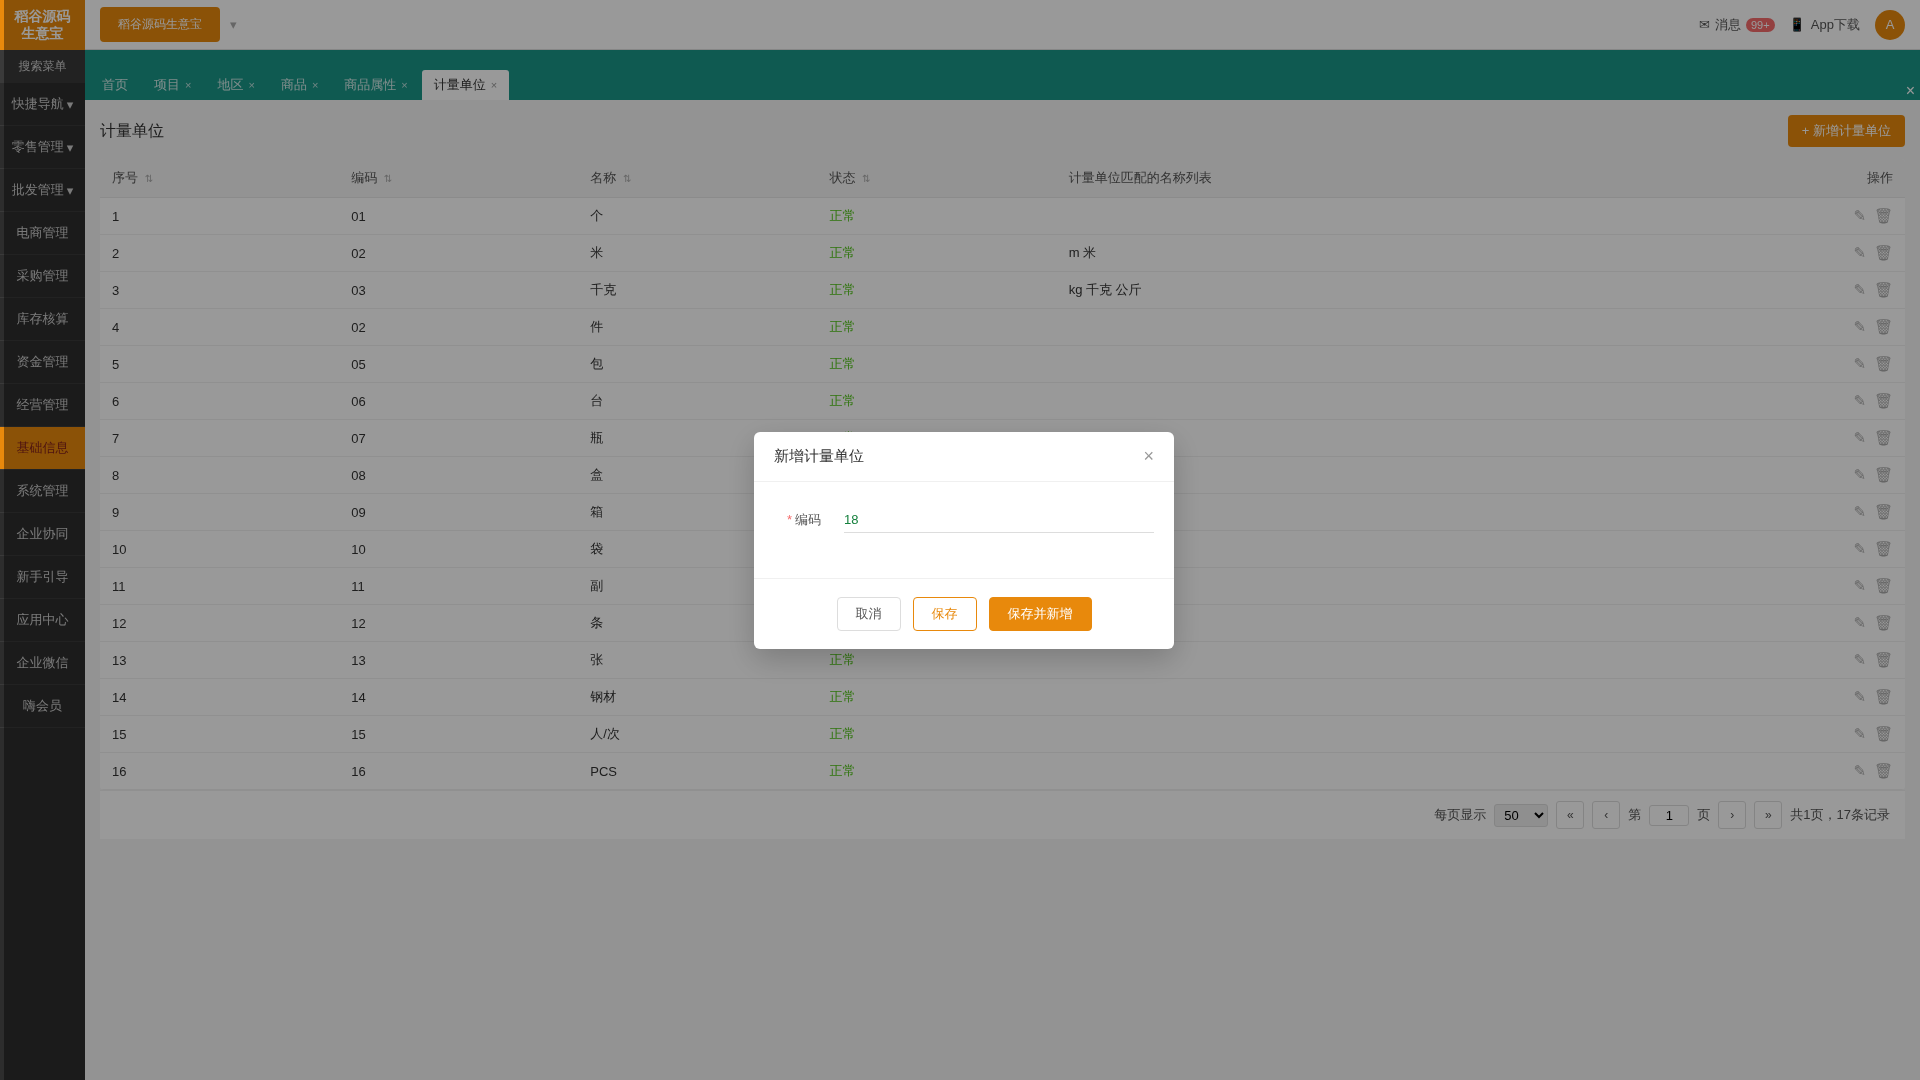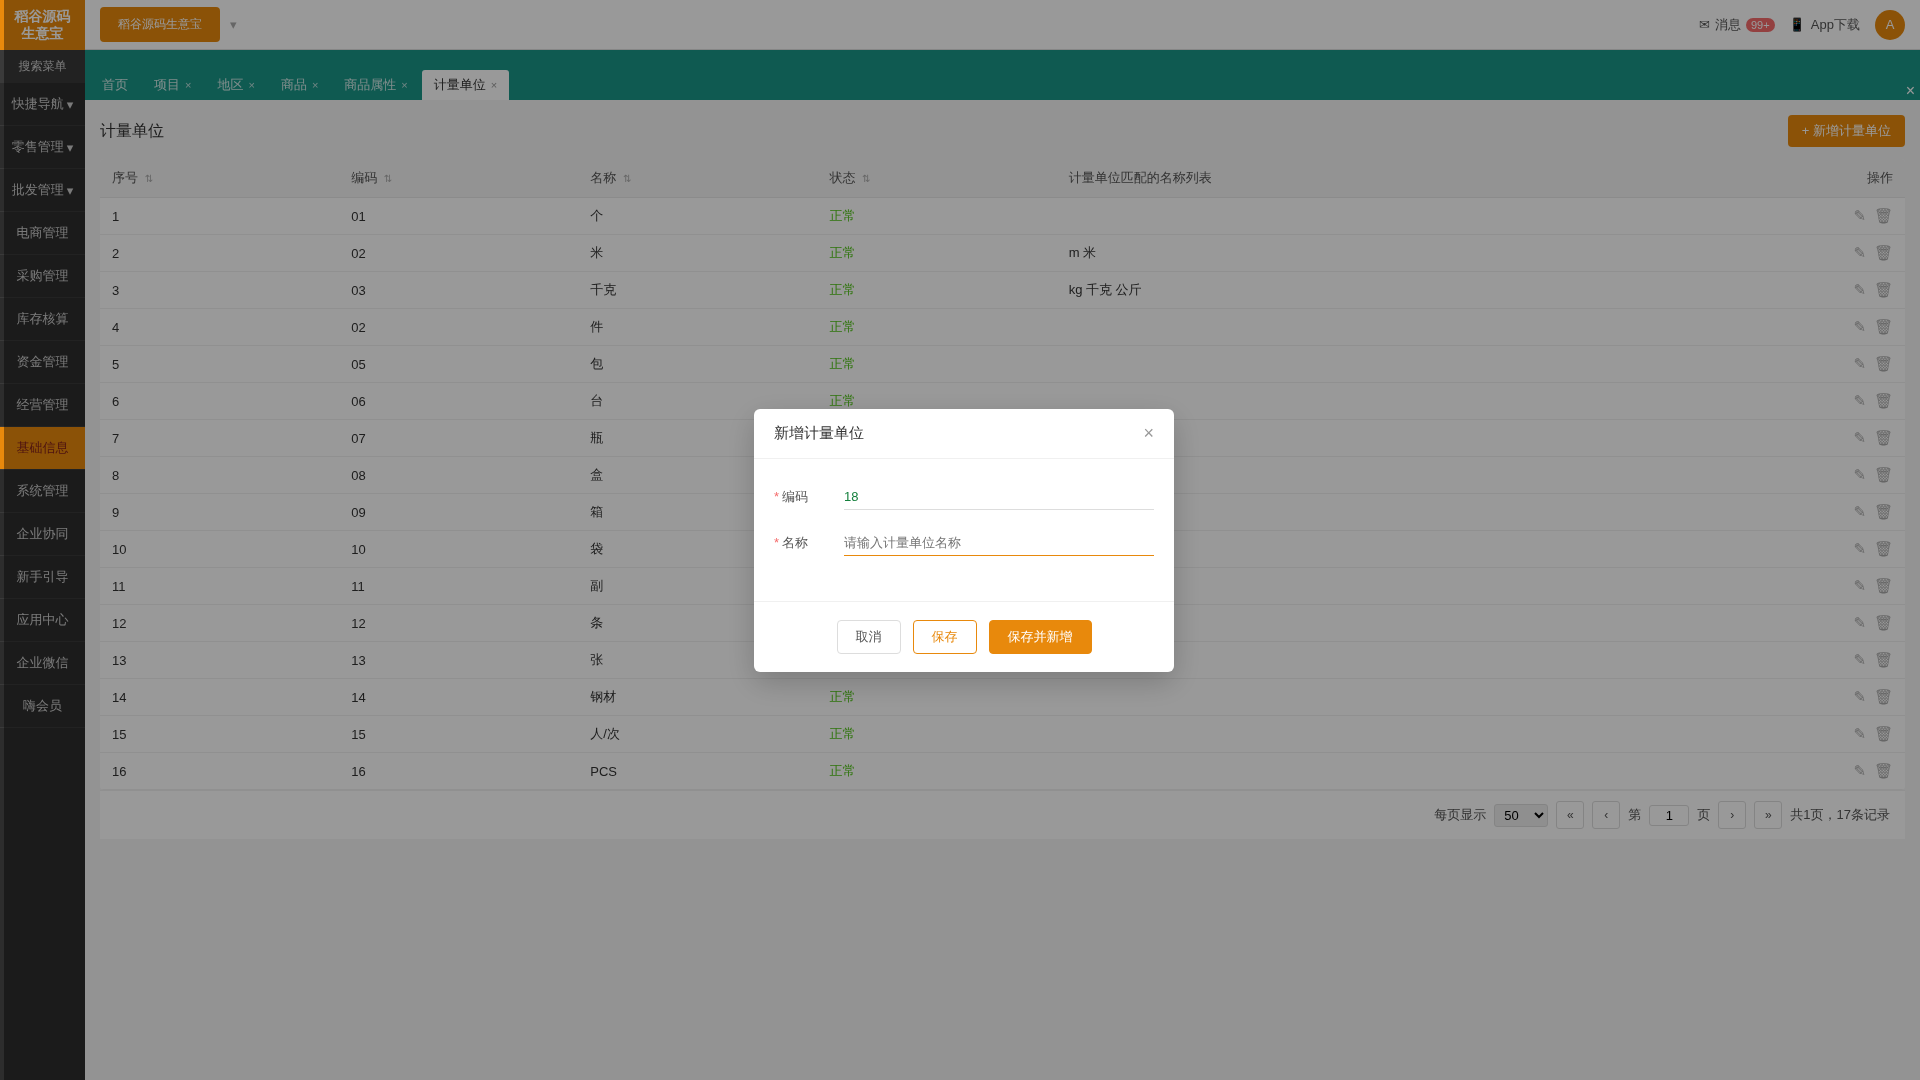--- a/index.html
+++ b/index.html
@@ -59,21 +59,21 @@
 
     
     .overlay { position: fixed; top: 0; left: 4px; width: 100%; height: 100%; background: rgba(0,0,0,0.4); z-index: 100; display: flex; align-items: center; justify-content: center; }
     
     .modal { background: white; border-radius: 6px; width: 420px; box-shadow: 0 10px 30px rgba(0,0,0,0.2); }
     .modal-header { display: flex; align-items: center; justify-content: space-between; padding: 14px 20px; border-bottom: 1px solid #f0f0f0; }
     .modal-title { font-size: 15px; font-weight: 500; color: #333; }
     .modal-close { color: #999; cursor: pointer; font-size: 18px; }
     .modal-body { padding: 25px 20px; }
     .form-row { display: flex; align-items: center; margin-bottom: 20px; gap: 10px; }
-    .form-label { width: 60px; text-align: left; font-size: 13px; color: #555; flex-shrink: 0; }
+    .form-label { width: 60px; text-align: center; font-size: 13px; color: #555; flex-shrink: 0; }
     .form-label .required { color: #f56c6c; margin-right: 3px; }
     .form-input { flex: 1; border: none; border-bottom: 1px solid #ddd; padding: 5px 0; font-size: 13px; outline: none; color: #15803d; }
     .form-input.active-focus { border-bottom: 1px solid #e8890c; }
     .modal-footer { display: flex; align-items: center; justify-content: center; padding: 18px 20px 18px; gap: 12px; border-top: 1px solid #f0f0f0; }
     .btn-cancel { background: white; color: #555; border: 1px solid #ddd; padding: 7px 18px; border-radius: 4px; cursor: pointer; font-size: 13px; }
     .btn-save { background: white; color: #e8890c; border: 1px solid #e8890c; padding: 7px 18px; border-radius: 4px; cursor: pointer; font-size: 13px; }
     .btn-save-new { background: #e8890c; color: white; border: 1px solid #e8890c; padding: 7px 18px; border-radius: 4px; cursor: pointer; font-size: 13px; }
   </style>
 </head>
 <body>
@@ -407,26 +407,20 @@
       <span class="modal-title">新增计量单位</span>
       <span class="modal-close">×</span>
     </div>
     <div class="modal-body">
       <div class="form-row">
         <label class="form-label">
           <span class="required">*</span><span>编码</span>
         </label>
         <input type="text" class="form-input" value="18" style="">
       </div>
-      <div class="form-row">
-        <label class="form-label">
-          <span class="required">*</span><span>名称</span>
-        </label>
-        <input type="text" class="form-input active-focus" placeholder="请输入计量单位名称" style="">
-      </div>
     </div>
     <div class="modal-footer">
       <button class="btn-cancel">取消</button>
       <button class="btn-save">保存</button>
       <button class="btn-save-new">保存并新增</button>
     </div>
   </div>
 </div>
 
 </body></html>

